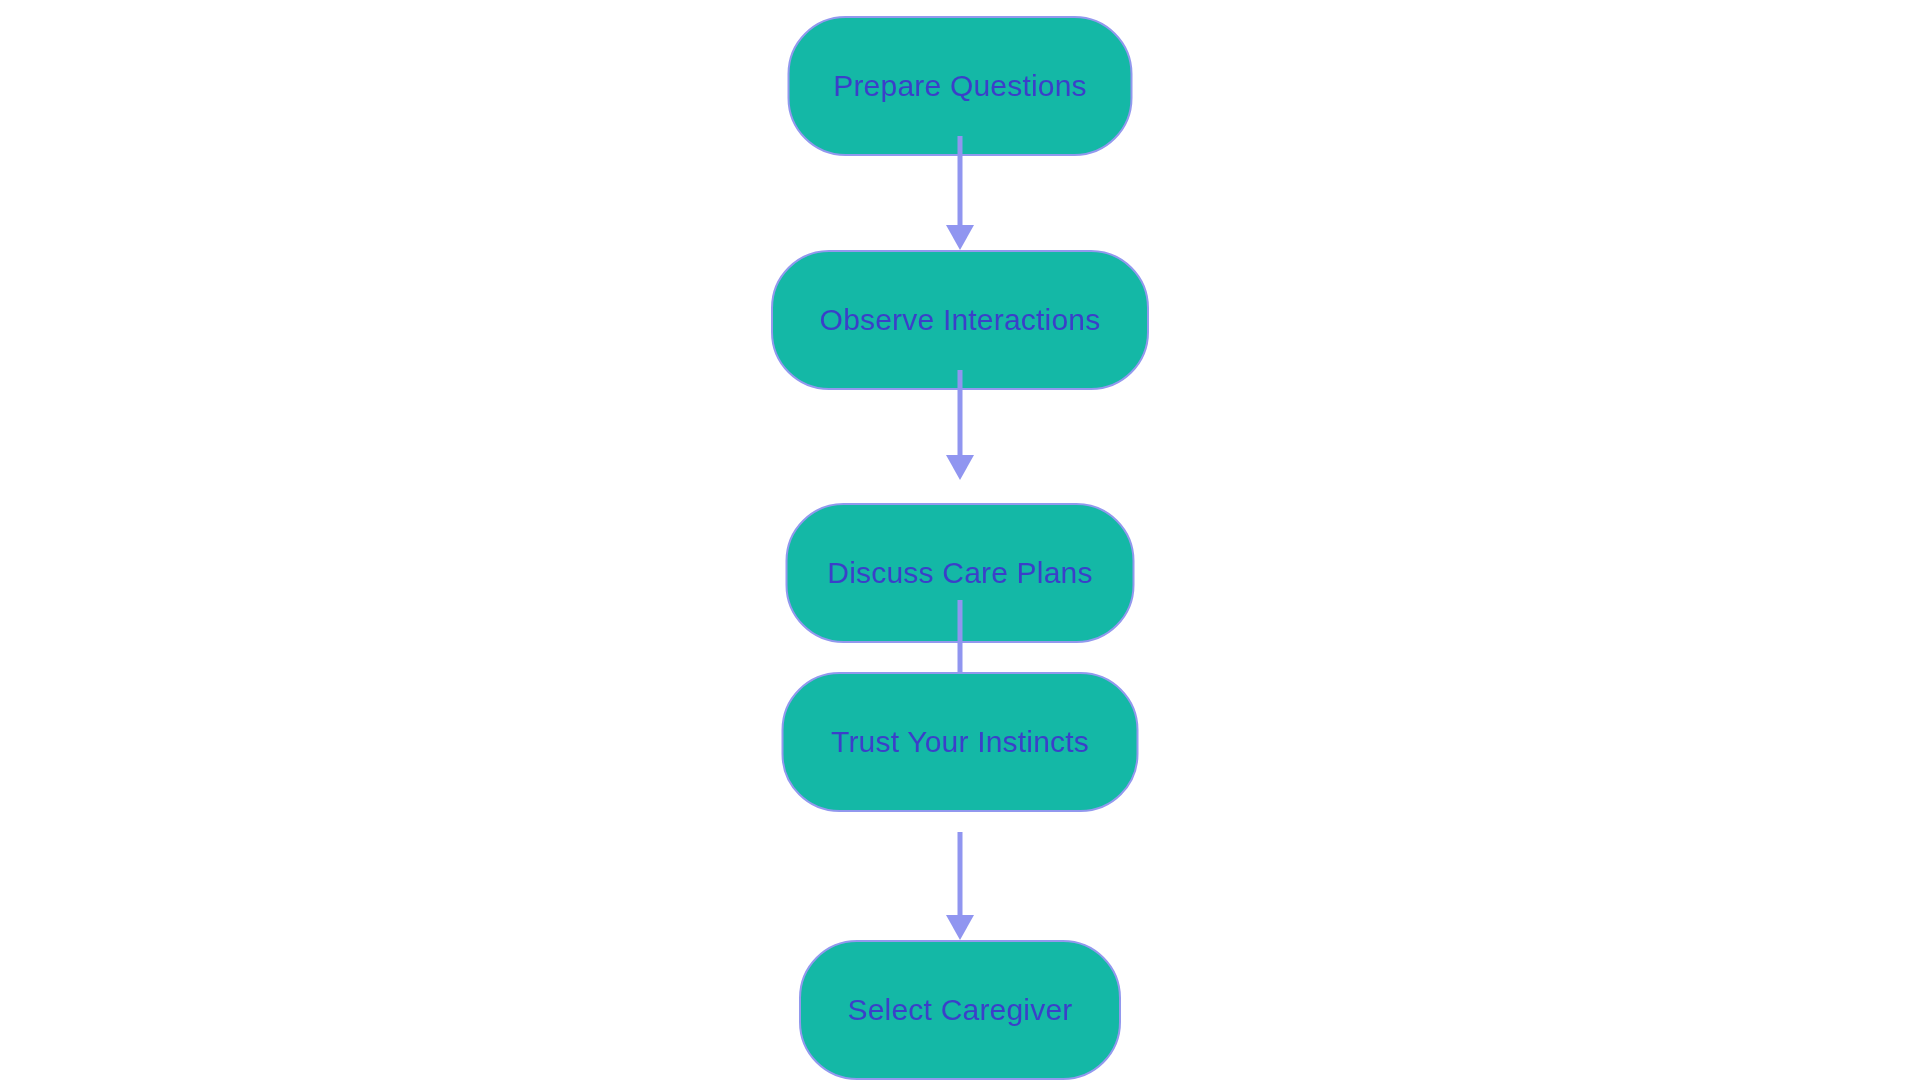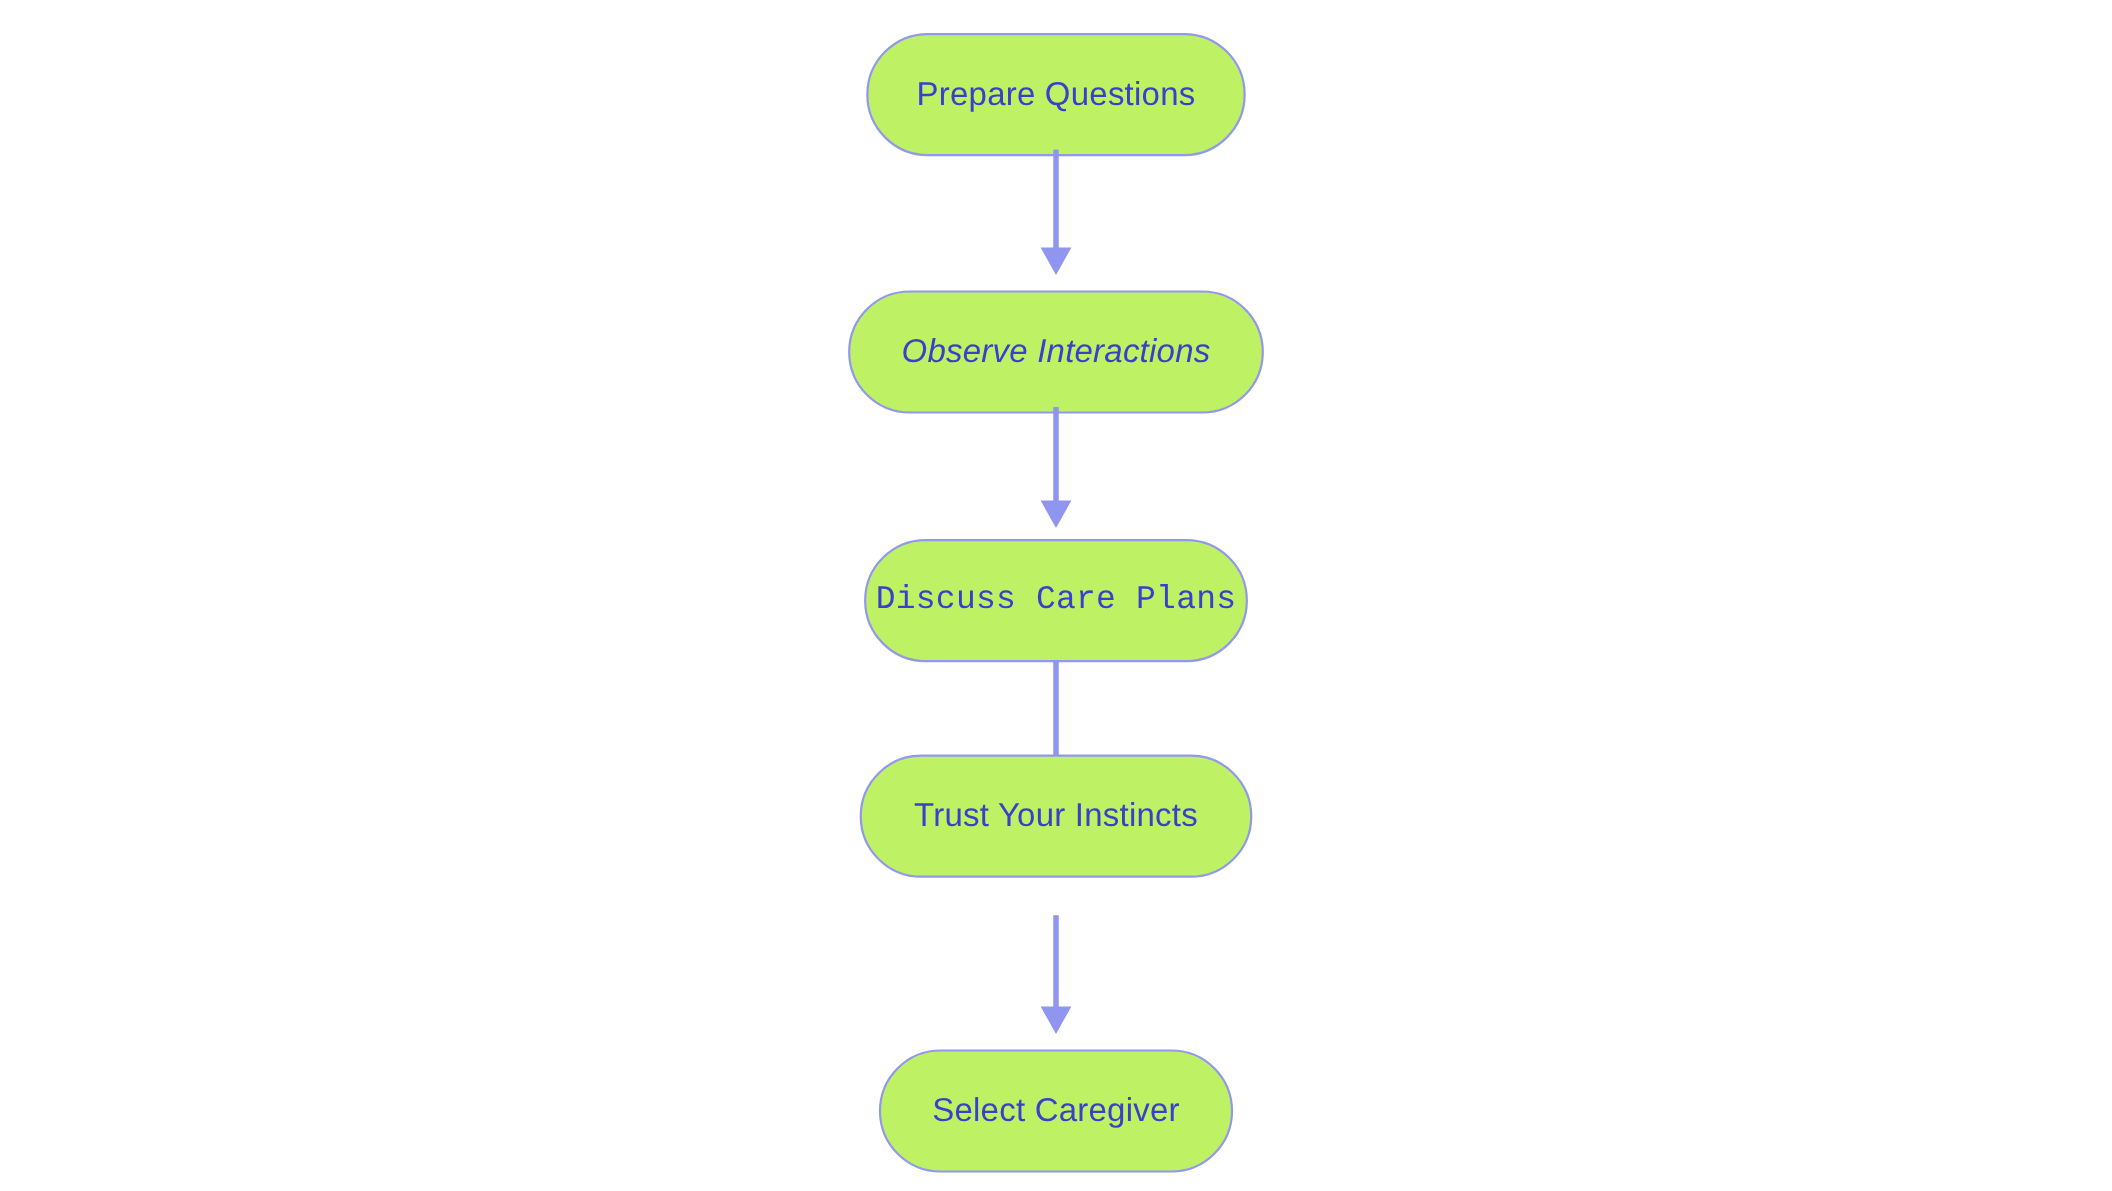--- a/index.html
+++ b/index.html
@@ -12,37 +12,36 @@
     width: 1920px;
     height: 1083px;
     background: #ffffff;
     font-family: "Liberation Sans", sans-serif;
     overflow: hidden;
   }
   .flow-node {
     position: absolute;
     left: 50%;
     transform: translateX(-50%);
-    height: 112px;
+    height: 140px;
     box-sizing: border-box;
-    background: #bef264;
+    background: #14b8a6;
     border: 2px solid #9298ee;
     border-radius: 58px;
     color: #3b3fc9;
     font-size: 30px;
     letter-spacing: 0.2px;
     display: flex;
     align-items: center;
     justify-content: center;
     white-space: nowrap;
-    margin-top: 14px;
   }
   .node-1 { top: 16px;  width: 345px; }
-  .node-2 { top: 250px; width: 378px; font-style: italic; }
-  .node-3 { top: 476px; width: 349px; font-family: Liberation Mono, monospace; }
+  .node-2 { top: 250px; width: 378px; }
+  .node-3 { top: 503px; width: 349px; }
   .node-4 { top: 672px; width: 357px; }
   .node-5 { top: 940px; width: 322px; }
 
   .flow-arrow {
     position: absolute;
     left: 50%;
     transform: translateX(-50%);
     width: 28px;
   }
   .arrow-1 { top: 136px; height: 114px; }

